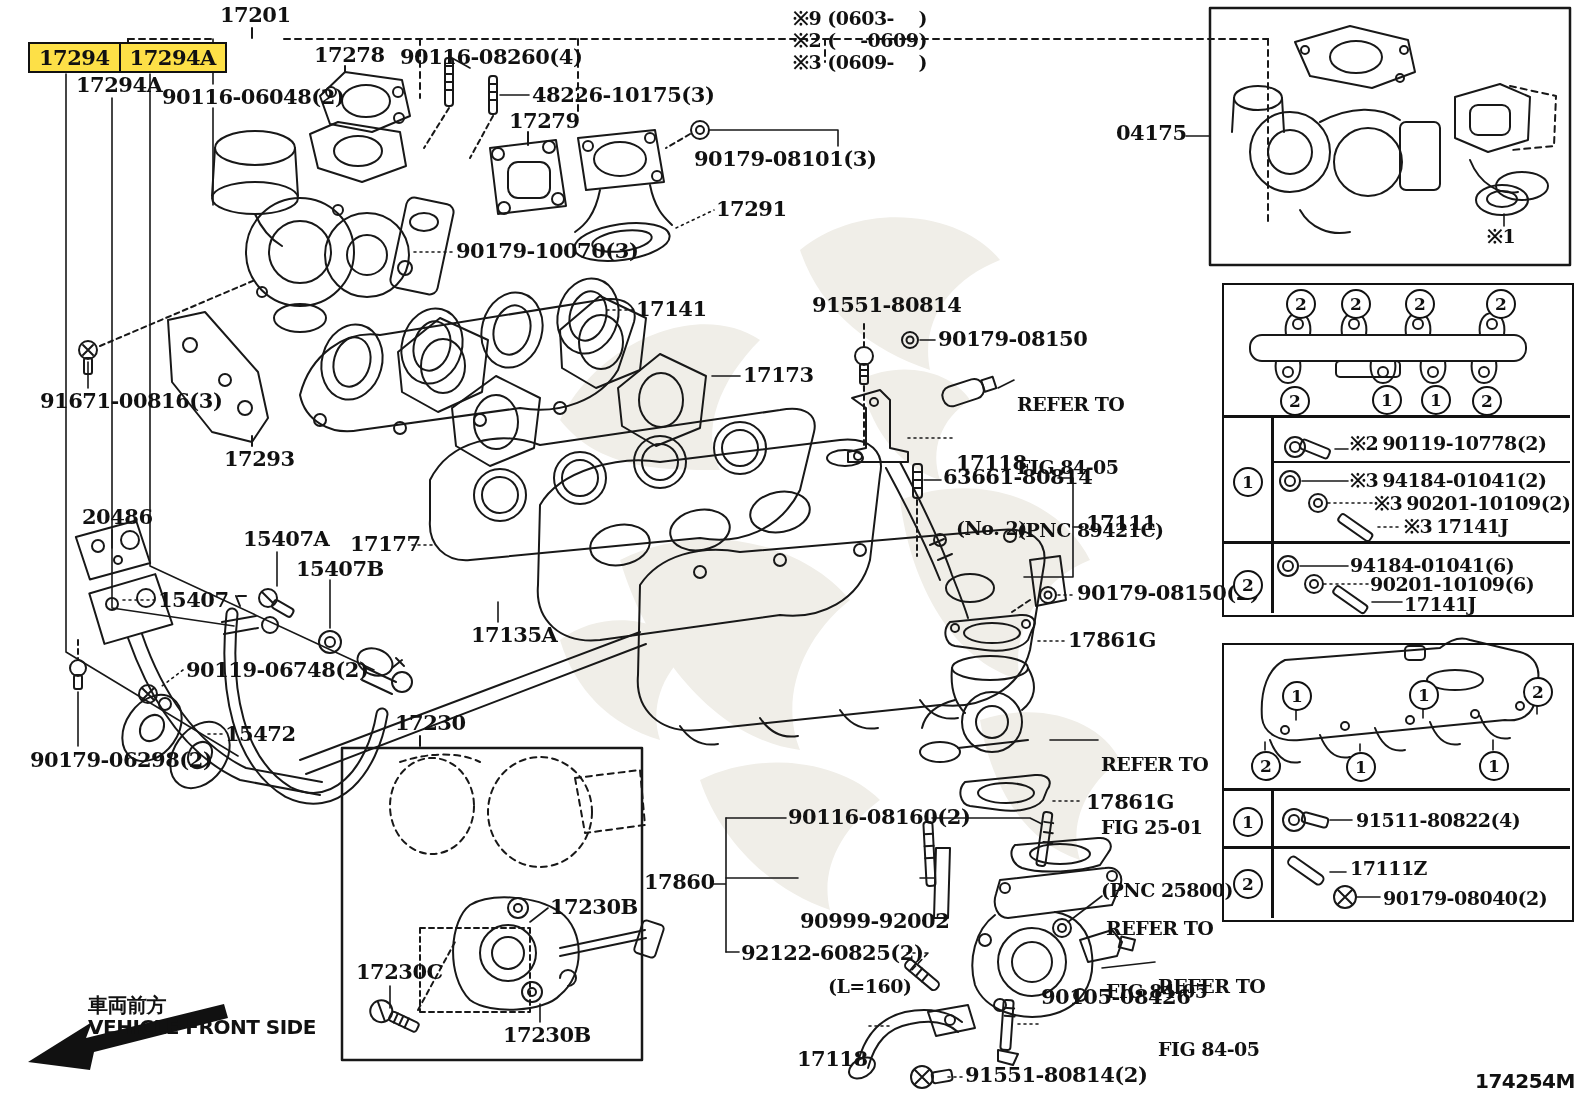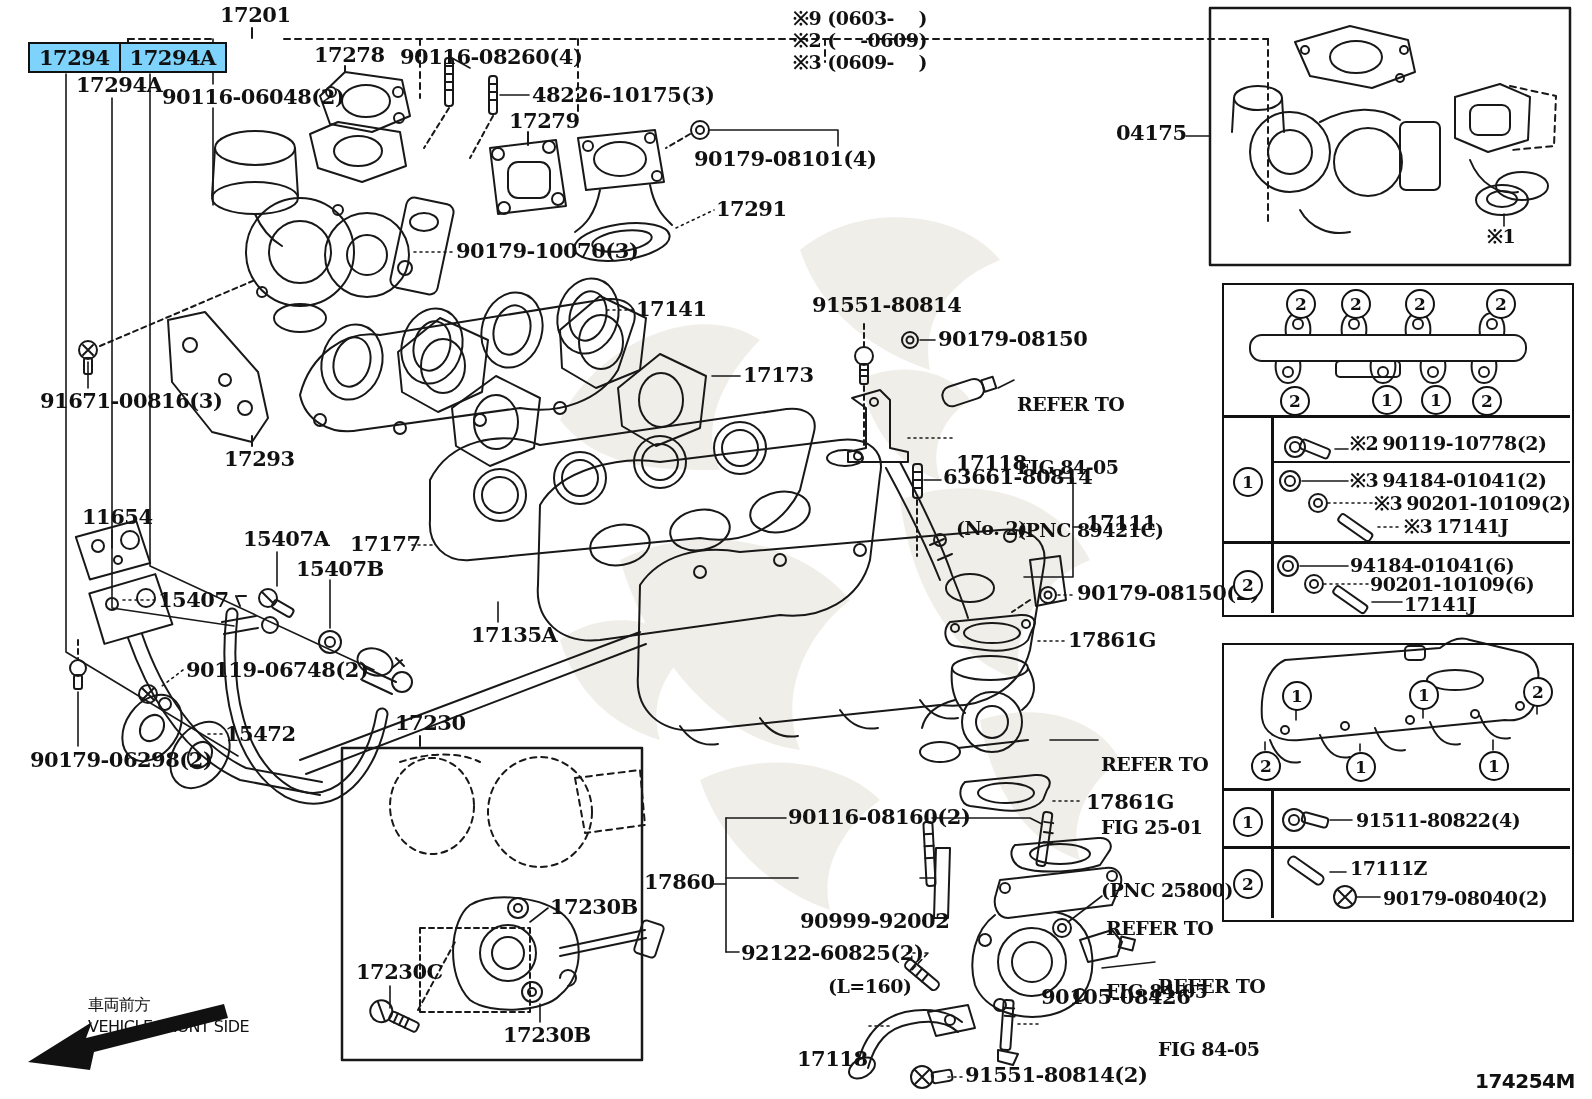--- a/index.html
+++ b/index.html
@@ -2,23 +2,23 @@
 <html><head>
 <meta charset="utf-8">
 <style>
   html,body{margin:0;padding:0;background:#fff}
   .stage{position:relative;width:1592px;height:1099px;background:#ffffff;overflow:hidden;
          font-family:"DejaVu Serif","Liberation Serif",serif;color:#111}
   svg.art{position:absolute;left:0;top:0}
   .lbl{position:absolute;font-weight:bold;font-size:21px;line-height:22px;
        letter-spacing:-0.5px;white-space:pre;color:#111}
   .sm{font-size:19px;line-height:21px}
-  .jp{font-family:"DejaVu Sans","Liberation Sans",sans-serif;font-size:16px;font-weight:normal}
+  .jp{font-family:"DejaVu Sans","Liberation Sans",sans-serif;font-size:20px;font-weight:bold}
   .code{font-family:"DejaVu Sans","Liberation Sans",sans-serif;font-size:20px;font-weight:bold}
-  .lblbox{position:absolute;border:2px solid #111;display:flex;background:#7dd3fc}
+  .lblbox{position:absolute;border:2px solid #111;display:flex;background:#fde047}
   .lblbox .cell{padding:1px 9px;font-weight:bold;font-size:21px;letter-spacing:-0.5px}
   .lblbox .cell+.cell{border-left:2px solid #111}
   .circ{position:absolute;width:26px;height:26px;border:2.5px solid #111;border-radius:50%;
         text-align:center;line-height:26px;font-weight:bold;font-size:17px;background:#fff;
         font-family:"DejaVu Serif","Liberation Serif",serif}
   .tbl-box{position:absolute;border:2.5px solid #111;background:transparent}
   .hline,.vline{position:absolute;background:#111}
   .indent2{margin-left:28px}
 </style>
 </head>
@@ -542,21 +542,21 @@
   <div class="lblbox" style="left:28px;top:42px">
     <div class="cell">17294</div>
     <div class="cell">17294A</div>
   </div>
   <div class="lbl" style="left:76px;top:74px">17294A</div>
   <div class="lbl" style="left:162px;top:86px">90116-06048(2)</div>
   <div class="lbl" style="left:314px;top:44px">17278</div>
   <div class="lbl" style="left:400px;top:46px">90116-08260(4)</div>
   <div class="lbl" style="left:532px;top:84px">48226-10175(3)</div>
   <div class="lbl" style="left:509px;top:110px">17279</div>
-  <div class="lbl" style="left:694px;top:148px">90179-08101(4)</div>
+  <div class="lbl" style="left:694px;top:148px">90179-08101(3)</div>
   <div class="lbl" style="left:716px;top:198px">17291</div>
   <div class="lbl" style="left:456px;top:240px">90179-10070(3)</div>
   <div class="lbl" style="left:636px;top:298px">17141</div>
   <div class="lbl" style="left:40px;top:390px">91671-00816(3)</div>
   <div class="lbl" style="left:224px;top:448px">17293</div>
   <div class="lbl" style="left:743px;top:364px">17173</div>
   <div class="lbl" style="left:812px;top:294px">91551-80814</div>
   <div class="lbl" style="left:938px;top:328px">90179-08150</div>
 
   <div class="lbl sm" style="left:1017px;top:352px">
@@ -566,21 +566,21 @@
   </div>
   <div class="lbl" style="left:956px;top:408px">
     <div>17118</div>
     <div class="sm">(No. 2)</div>
   </div>
 
   <div class="lbl" style="left:943px;top:466px">63661-80814</div>
   <div class="lbl" style="left:1086px;top:512px">17111</div>
   <div class="lbl" style="left:1077px;top:582px">90179-08150(2)</div>
   <div class="lbl" style="left:1068px;top:629px">17861G</div>
-  <div class="lbl" style="left:82px;top:506px">11654</div>
+  <div class="lbl" style="left:82px;top:506px">20486</div>
   <div class="lbl" style="left:243px;top:528px">15407A</div>
   <div class="lbl" style="left:296px;top:558px">15407B</div>
   <div class="lbl" style="left:158px;top:589px">15407</div>
   <div class="lbl" style="left:350px;top:533px">17177</div>
   <div class="lbl" style="left:471px;top:624px">17135A</div>
   <div class="lbl" style="left:186px;top:659px">90119-06748(2)</div>
   <div class="lbl" style="left:225px;top:723px">15472</div>
   <div class="lbl" style="left:30px;top:749px">90179-06298(2)</div>
   <div class="lbl" style="left:395px;top:712px">17230</div>
 

